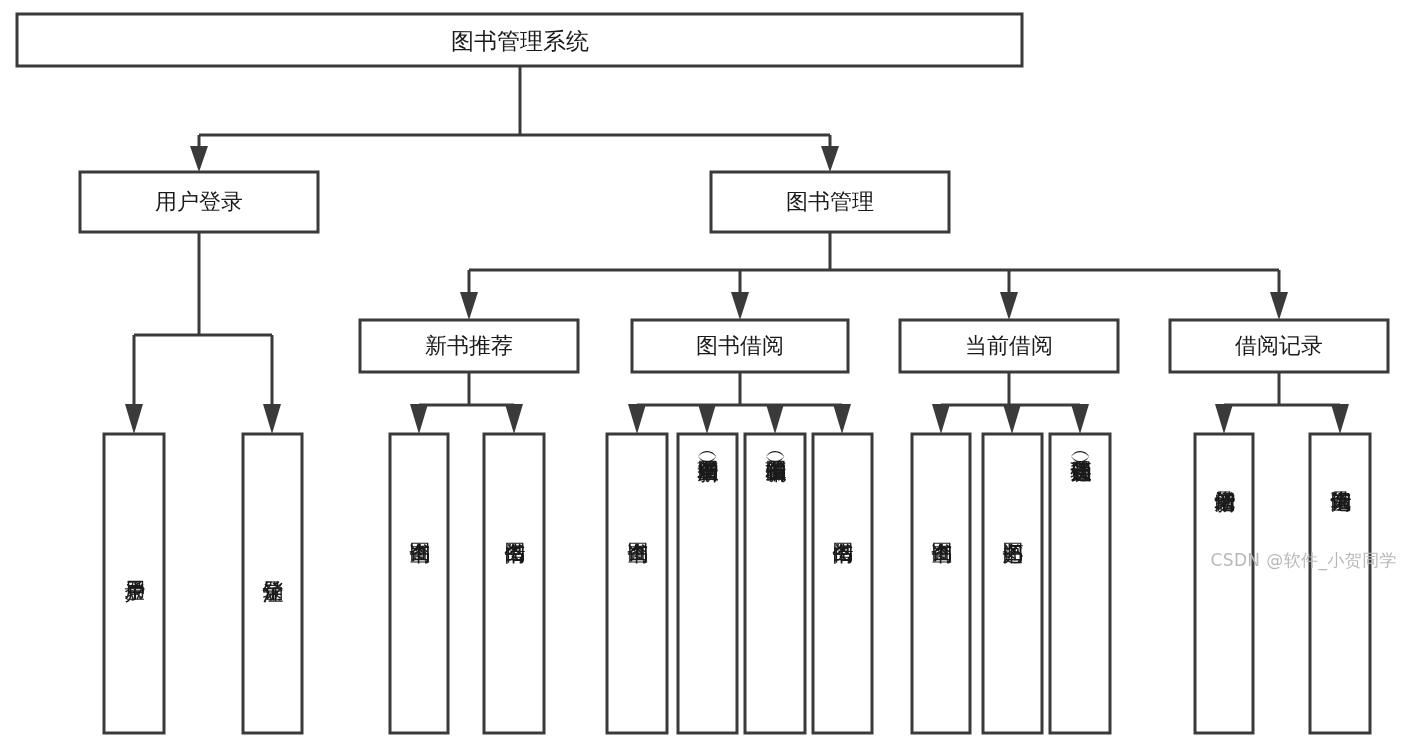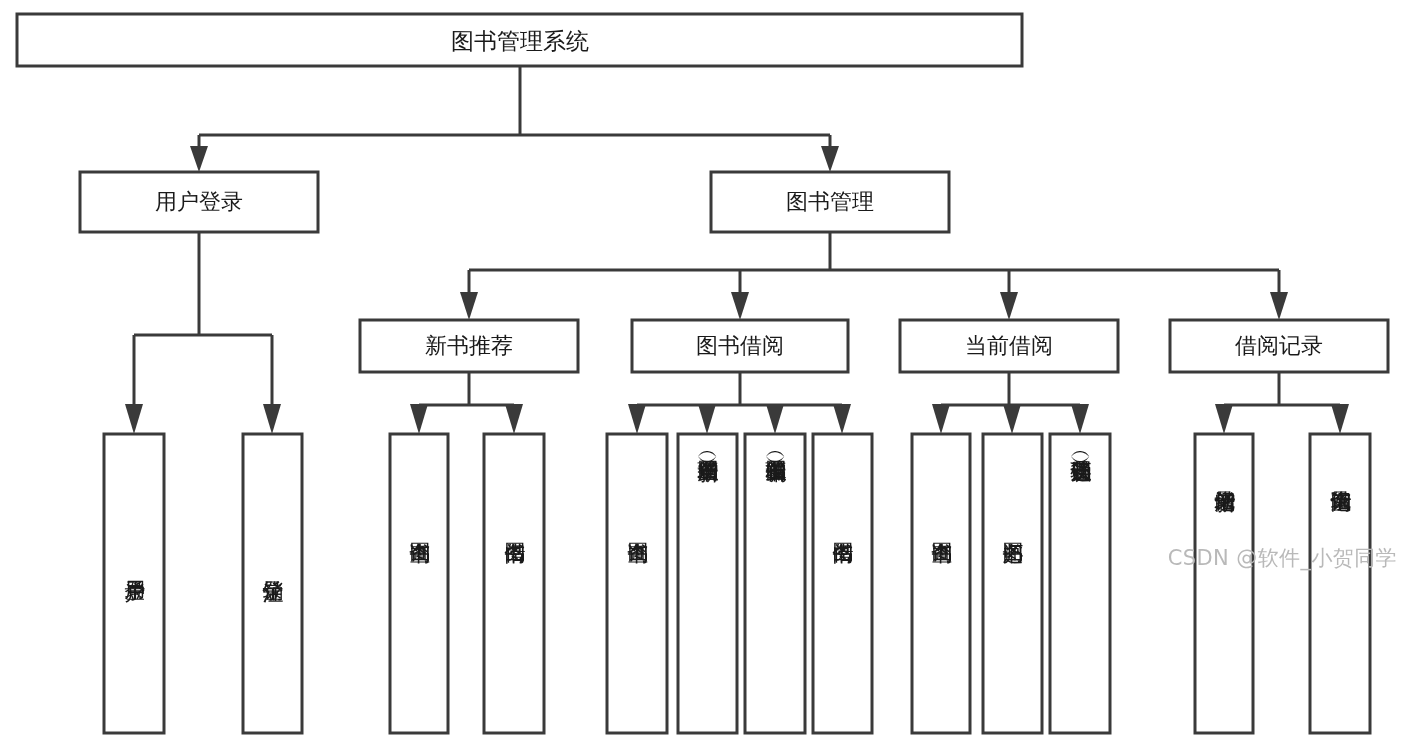--- a/index.html
+++ b/index.html
@@ -58,21 +58,21 @@
   }
   .arrow-head {
     fill: #3a3a3a;
     stroke: none;
   }
   .watermark {
     position: absolute;
     right: 8px;
     bottom: 6px;
     font-family: "DejaVu Sans", "Liberation Sans", sans-serif;
-    font-size: 21px;
+    font-size: 17px;
     color: #b9b9b9;
     letter-spacing: 0.4px;
     white-space: nowrap;
     user-select: none;
     pointer-events: none;
     margin-left: 32px;
   }
 </style>
 </head>
 <body>

